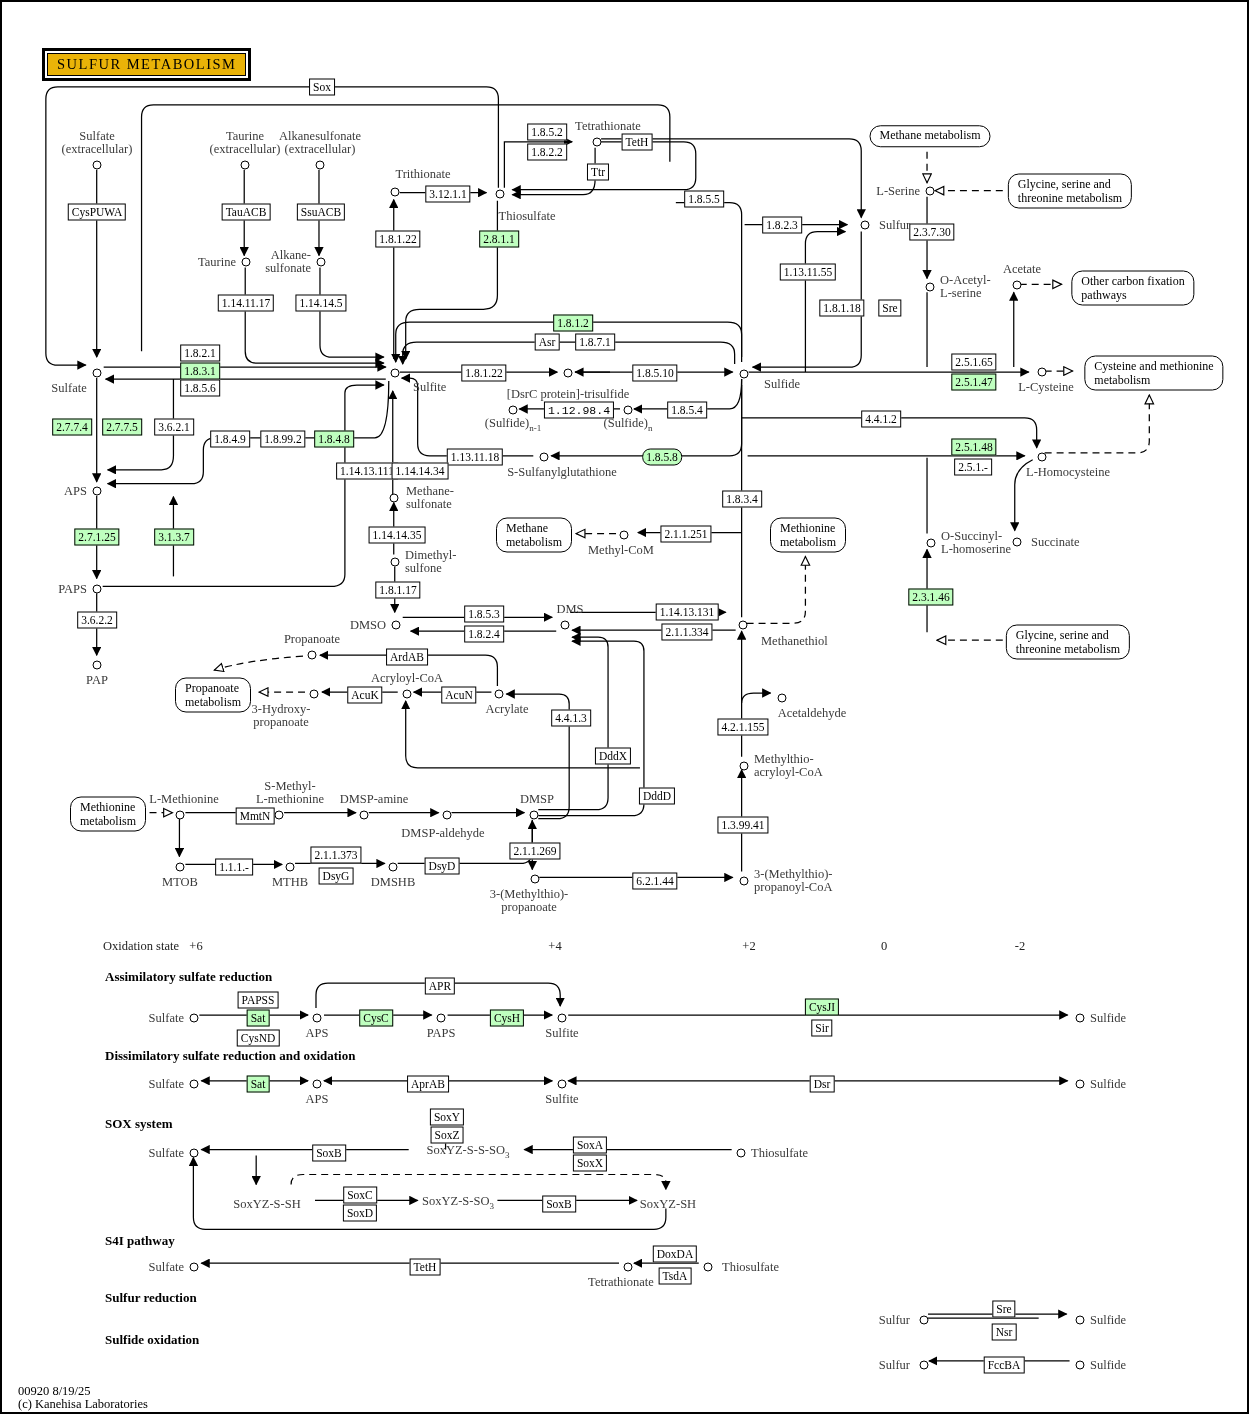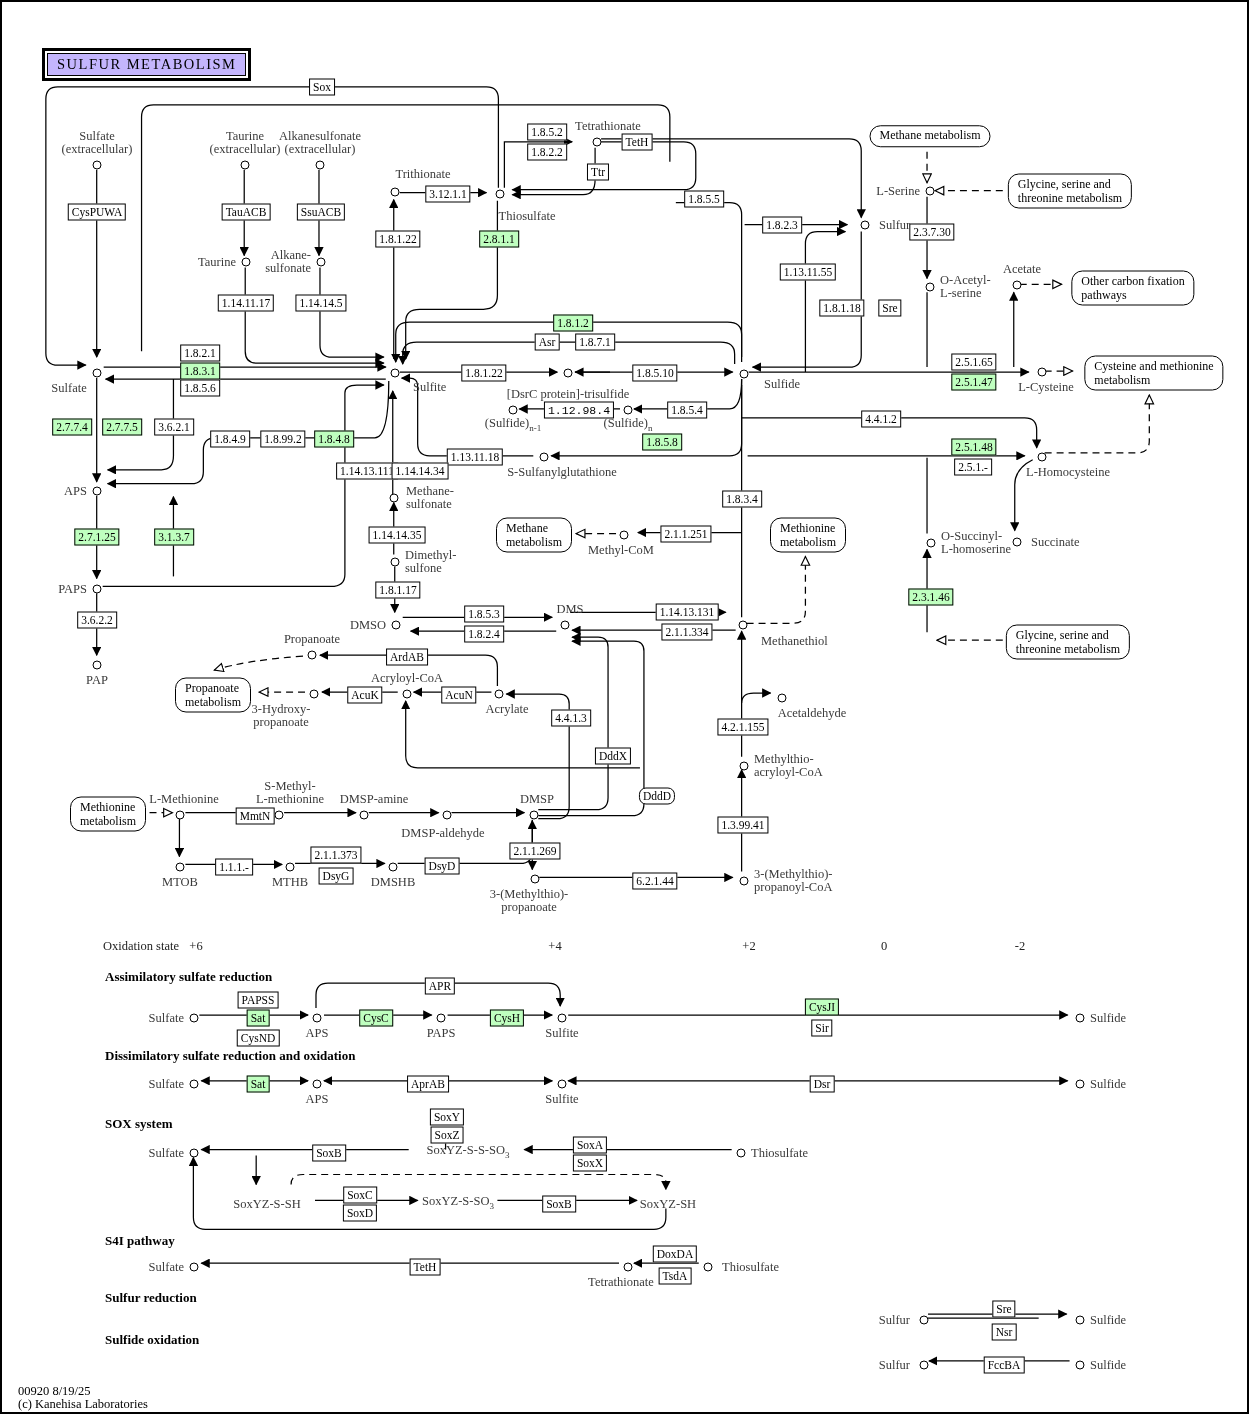--- a/index.html
+++ b/index.html
@@ -13,21 +13,21 @@
     background:#fff;transform:translate(-50%,-50%);box-sizing:border-box;z-index:2}
   .clabel{position:absolute;font-size:12.5px;line-height:13px;white-space:nowrap;color:#3a3a3a;z-index:2}
   .clabel sub{font-size:9px}
   .pbox{position:absolute;transform:translate(-50%,-50%);border:1.4px solid #000;border-radius:11px;
     background:#fff;font-size:12px;line-height:13.5px;padding:3px 9px;white-space:nowrap;z-index:3}
   .section{position:absolute;font-weight:bold;font-size:13px;white-space:nowrap;z-index:2}
   .oxl{position:absolute;font-size:12.5px;color:#222;white-space:nowrap;z-index:2}
   .oxt{position:absolute;font-size:12.5px;color:#222;transform:translateX(-50%);z-index:2}
   #title-box{position:absolute;left:40px;top:46px;border:3px solid #000;
     box-shadow:inset 0 0 0 2px #fff, inset 0 0 0 3px #000;padding:5px 12px;
-    font-size:14.5px;letter-spacing:1.5px;background:#c4b5fd;z-index:4}
+    font-size:14.5px;letter-spacing:1.5px;background:#eab308;z-index:4}
   .footer-line{position:absolute;font-size:12.5px;z-index:2}
 </style>
 </head>
 <body>
 
 <div id="canvas">
   <svg id="edges" viewBox="0 0 1249 1414">
     <defs>
       <marker id="arr" viewBox="0 0 10 10" refX="9" refY="5" markerWidth="7.5" markerHeight="7.5" orient="auto-start-reverse">
         <path d="M0,0 L10,5 L0,10 z" fill="#000"></path>
@@ -197,42 +197,42 @@
     <div class="ebox" style="left: 172px; top: 425px;">3.6.2.1</div>
     <div class="ebox" style="left: 228px; top: 437px;">1.8.4.9</div>
     <div class="ebox" style="left: 281px; top: 437px;">1.8.99.2</div>
     <div class="ebox green" style="left: 332px; top: 437px;">1.8.4.8</div>
     <div class="ebox" style="left: 577px; top: 408px; font-family: Liberation Mono, monospace;">1.12.98.4</div>
     <div class="ebox" style="left: 685px; top: 408px;">1.8.5.4</div>
     <div class="ebox" style="left: 879px; top: 417px;">4.4.1.2</div>
     <div class="ebox green" style="left: 972px; top: 445px;">2.5.1.48</div>
     <div class="ebox" style="left: 971px; top: 465px;">2.5.1.-</div>
     <div class="ebox" style="left: 473px; top: 455px;">1.13.11.18</div>
-    <div class="ebox green" style="left: 660px; top: 440px;">1.8.5.8</div>
+    <div class="ebox green" style="left: 660px; top: 455px; border-radius: 8px;">1.8.5.8</div>
     <div class="ebox" style="left: 365px; top: 469px;">1.14.13.111</div>
     <div class="ebox" style="left: 418px; top: 469px;">1.14.14.34</div>
     <div class="ebox" style="left: 740px; top: 497px;">1.8.3.4</div>
     <div class="ebox green" style="left: 95px; top: 535px;">2.7.1.25</div>
     <div class="ebox green" style="left: 172px; top: 535px;">3.1.3.7</div>
     <div class="ebox" style="left: 395px; top: 533px;">1.14.14.35</div>
     <div class="ebox" style="left: 684px; top: 532px;">2.1.1.251</div>
     <div class="ebox green" style="left: 929px; top: 595px;">2.3.1.46</div>
     <div class="ebox" style="left: 396px; top: 588px;">1.8.1.17</div>
     <div class="ebox" style="left: 95px; top: 618px;">3.6.2.2</div>
     <div class="ebox" style="left: 482px; top: 612px;">1.8.5.3</div>
     <div class="ebox" style="left: 482px; top: 632px;">1.8.2.4</div>
     <div class="ebox" style="left: 685px; top: 610px;">1.14.13.131</div>
     <div class="ebox" style="left: 685px; top: 630px;">2.1.1.334</div>
     <div class="ebox" style="left: 405px; top: 655px;">ArdAB</div>
     <div class="ebox" style="left: 363px; top: 693px;">AcuK</div>
     <div class="ebox" style="left: 457px; top: 693px;">AcuN</div>
     <div class="ebox" style="left: 569px; top: 716px;">4.4.1.3</div>
     <div class="ebox" style="left: 611px; top: 754px;">DddX</div>
     <div class="ebox" style="left: 741px; top: 725px;">4.2.1.155</div>
-    <div class="ebox" style="left: 655px; top: 794px; border-radius: 7px;">DddD</div>
+    <div class="ebox" style="left: 655px; top: 794px;">DddD</div>
     <div class="ebox" style="left: 741px; top: 823px;">1.3.99.41</div>
     <div class="ebox" style="left: 225px; top: 814px; margin-left: 28px;">MmtN</div>
     <div class="ebox" style="left: 232px; top: 865px;">1.1.1.-</div>
     <div class="ebox" style="left: 334px; top: 853px;">2.1.1.373</div>
     <div class="ebox" style="left: 334px; top: 874px;">DsyG</div>
     <div class="ebox" style="left: 440px; top: 864px;">DsyD</div>
     <div class="ebox" style="left: 533px; top: 849px;">2.1.1.269</div>
     <div class="ebox" style="left: 653px; top: 879px;">6.2.1.44</div>
     <div class="ebox" style="left: 256px; top: 998px;">PAPSS</div>
     <div class="ebox green" style="left: 256px; top: 1016px;">Sat</div>

